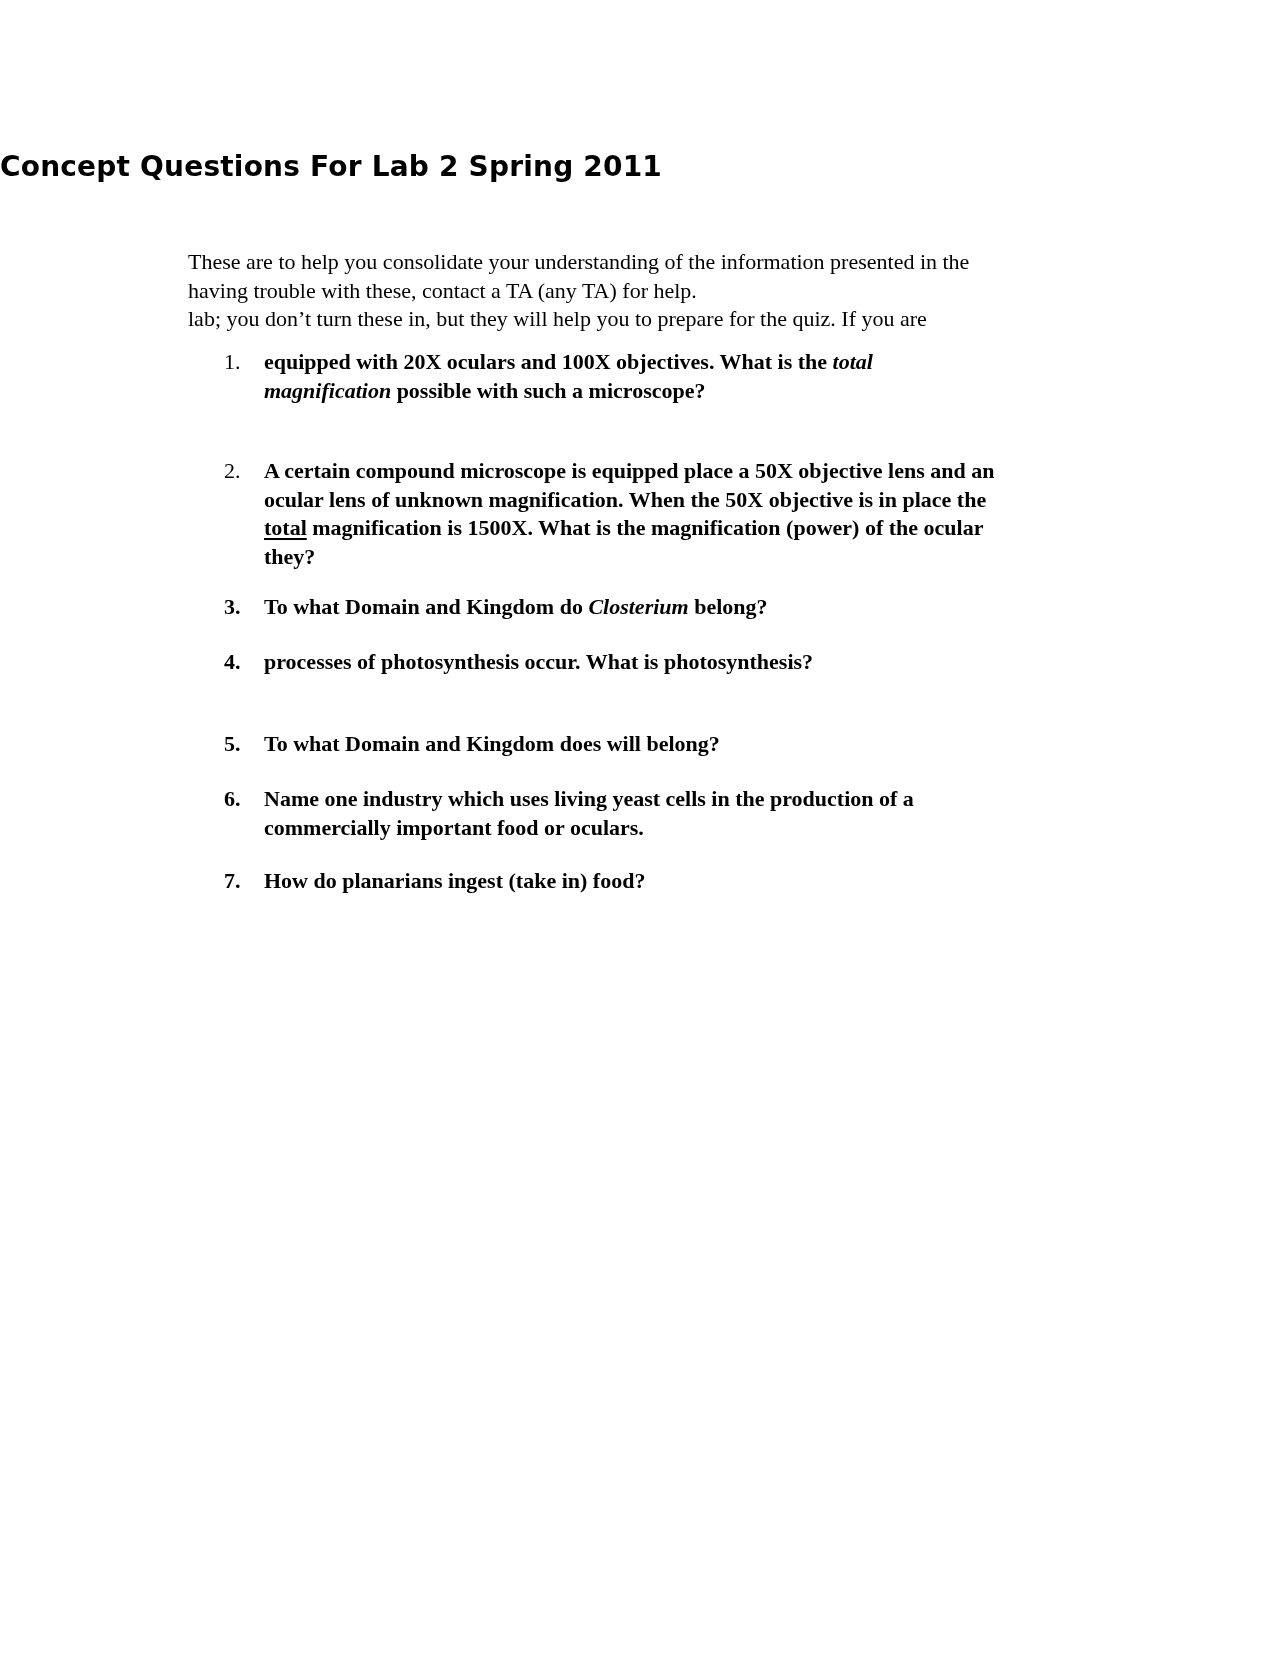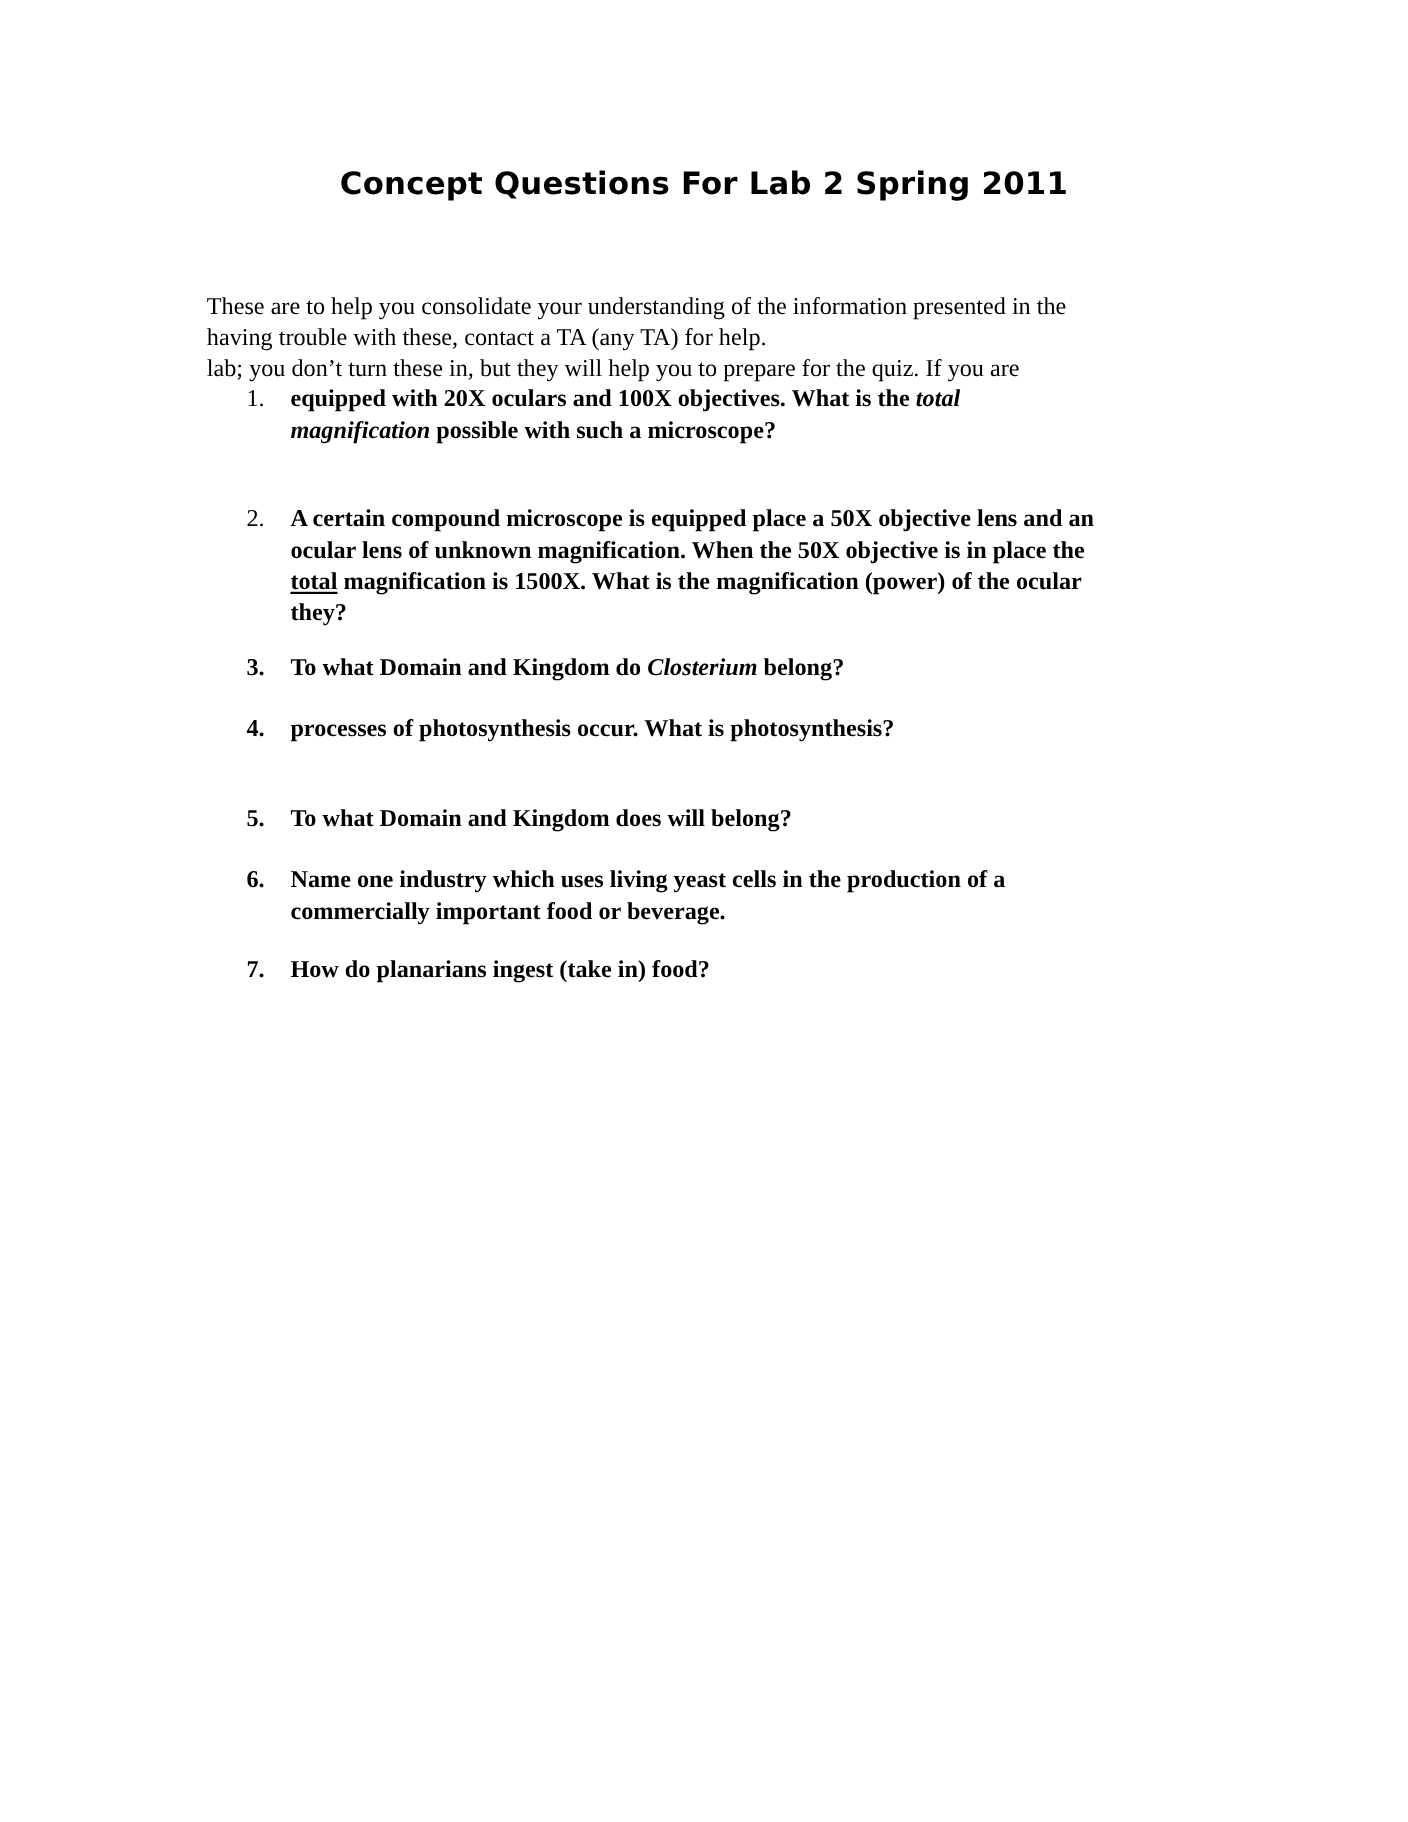--- a/index.html
+++ b/index.html
@@ -1,27 +1,27 @@
 <!DOCTYPE html>
 <html><head>
 <meta charset="utf-8">
 <style>
   html, body { margin: 0; padding: 0; background: #ffffff; }
   body { width: 1280px; height: 1656px; position: relative; overflow: hidden; color: #000; }
   .page { position: absolute; left: 0; top: 0; width: 1280px; height: 1656px; background: #fff; }
   .title {
-    position: absolute; left: 0; width: 1280px; text-align: center;
+    position: absolute; left: 0; width: 1280px; 
     font-family: "DejaVu Sans", sans-serif; font-weight: bold; font-size: 28px;
     letter-spacing: 0.2px;
   }
   .title.l1 { top: 150px; }
   .title.l2 { top: 186px; }
   .intro {
     position: absolute; left: 188px; top: 248px; width: 900px;
-    font-family: "Liberation Serif", serif; font-size: 22px; line-height: 28.5px; margin-top: 16px;
+    font-family: "Liberation Serif", serif; font-size: 22px; line-height: 28.5px;
   }
   .intro span { display: block; white-space: nowrap; }
   .qlist { position: absolute; left: 0; top: 0; }
   .q {
     position: absolute; left: 224px;
     font-family: "Liberation Serif", serif; font-size: 22px; line-height: 28.5px; font-weight: bold;
   }
   .q .num { position: absolute; left: 0; top: 0; width: 38px; }
   .q .num.plain { font-weight: normal; }
   .q .body { position: absolute; left: 40px; top: 0; width: 840px; }
@@ -80,21 +80,21 @@
       <span class="num">5.</span>
       <div class="body">
         <span class="line">To what Domain and Kingdom does will belong?</span>
       </div>
     </div>
 
     <div class="q" style="top:785px;">
       <span class="num">6.</span>
       <div class="body">
         <span class="line">Name one industry which uses living yeast cells in the production of a</span>
-        <span class="line">commercially important food or beverage.</span>
+        <span class="line">commercially important food or oculars.</span>
       </div>
     </div>
 
     <div class="q" style="top:867px;">
       <span class="num">7.</span>
       <div class="body">
         <span class="line">How do planarians ingest (take in) food?</span>
       </div>
     </div>
 

